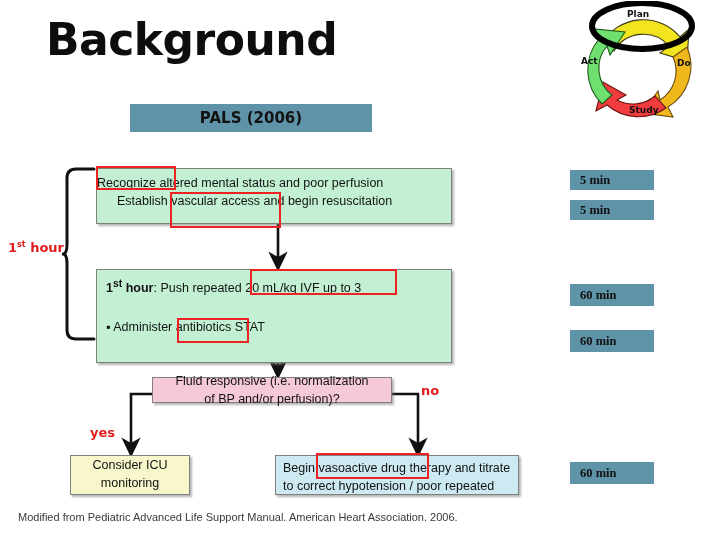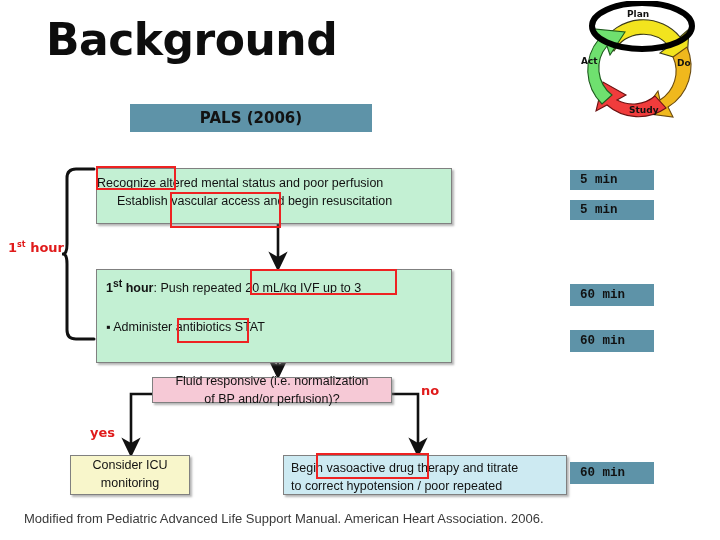--- a/index.html
+++ b/index.html
@@ -98,23 +98,22 @@
     left: 152px; top: 377px; width: 240px; height: 26px;
     display: flex; align-items: center; justify-content: center;
     text-align: center;
   }
   #box-icu {
     left: 70px; top: 455px; width: 120px; height: 40px;
     display: flex; justify-content: center;
     text-align: center;
   }
   #box-vaso {
-    left: 275px; top: 455px; width: 284px; height: 40px;
+    left: 275px; top: 455px; width: 244px; height: 40px;
     padding: 3px 12px 0 7px;
-    margin-left: 8px;
   }
 
   .line { display: block; white-space: nowrap; }
   #line-recognize { }
   #line-establish { padding-left: 20px; }
   #line-push      { padding-left: 9px; }
   #line-abx       { padding-left: 9px; margin-top: 21px; }
 
   
   .redbox {
@@ -131,21 +130,21 @@
   #red-vasodrug  { left: 316px; top: 453px; width: 113px; height: 26px; }
 
   
   .badge {
     position: absolute;
     box-sizing: border-box;
     background: #5e93a8;
     color: #111;
     font-size: 12.5px;
     font-weight: bold;
-    font-family: Liberation Mono, monospace;
+    font-family: Liberation Serif, serif;
     display: flex;
     align-items: center;
     padding-left: 10px;
   }
   #badge-1 { left: 570px; top: 170px; width: 84px;  height: 20px; }
   #badge-2 { left: 570px; top: 200px; width: 84px;  height: 20px; }
   #badge-3 { left: 570px; top: 284px; width: 84px;  height: 22px; }
   #badge-4 { left: 570px; top: 330px; width: 84px;  height: 22px; }
   #badge-5 { left: 570px; top: 462px; width: 84px;  height: 22px; }
 
@@ -173,23 +172,23 @@
   }
   #label-yes { left: 90px;  top: 385px; margin-top: 40px; }
   #label-no  { left: 421px; top: 383px; }
 
   
   #connectors { position: absolute; left: 0; top: 0; }
 
   
   #footnote {
     position: absolute;
-    left: 24px; top: 510px;
+    left: 18px; top: 510px;
     width: 600px;
-    font-size: 13px;
+    font-size: 11px;
     color: #3a3a3a;
     line-height: 1.35;
     font-family: "Liberation Sans", sans-serif;
   }
 </style>
 </head>
 <body>
 
 <div id="slide">
 

